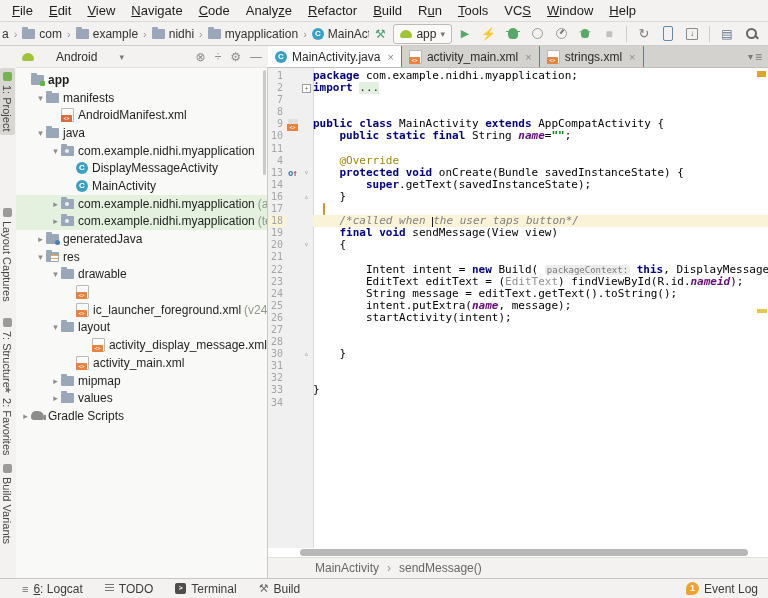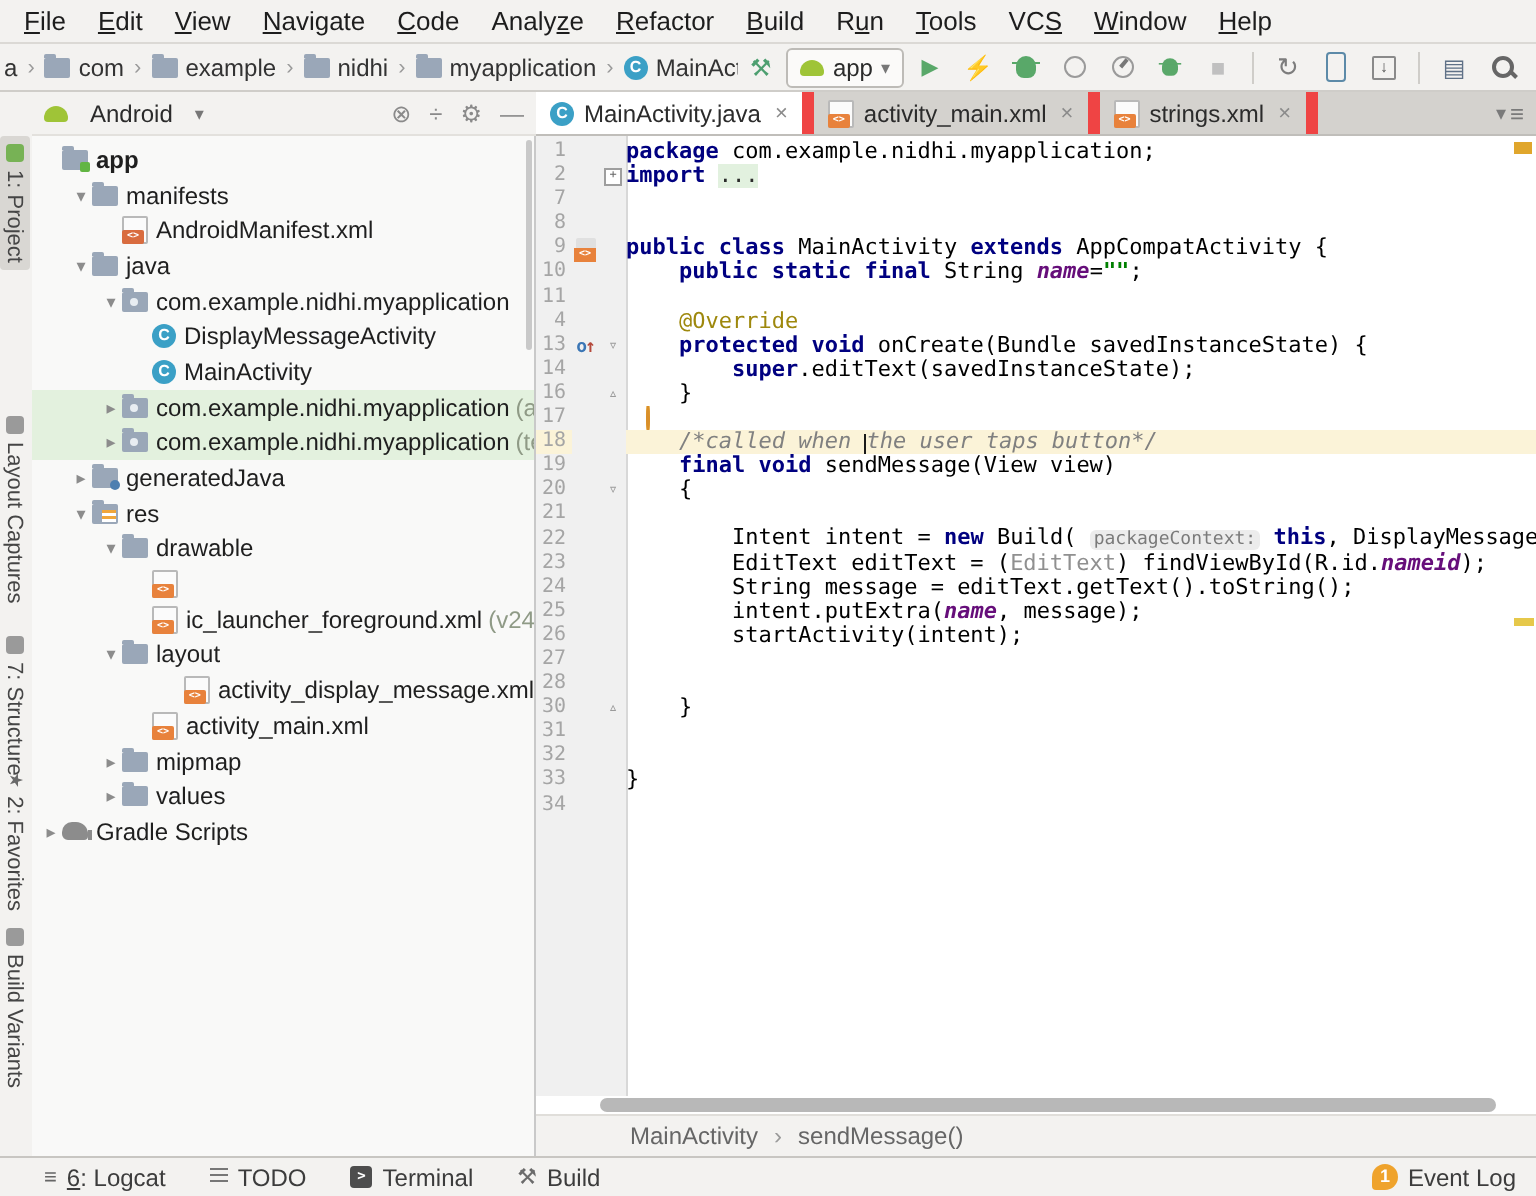--- a/index.html
+++ b/index.html
@@ -24,21 +24,21 @@
   
   .stripe{position:absolute;left:0;top:46px;width:16px;height:532px;background:#f3f2f0;border-right:1px solid #dddbd7}
   .vtab{position:absolute;left:15px;transform-origin:0 0;transform:rotate(90deg);height:15px;
         display:flex;align-items:center;gap:4px;font-size:11px;color:#454545;white-space:nowrap;padding:0 4px}
   .vtab.active{background:#d9d7d3;border-radius:2px}
   .sicon{width:9px;height:9px;border-radius:2px;background:#9a9a9a;flex:none}
   .sicon.green{background:#77b255}
   .sicon.star{background:none;color:#6a6a6a;font-size:9px;line-height:9px;width:auto;height:auto}
   
   .panel-header{position:absolute;left:16px;top:46px;width:252px;height:22px;background:#f3f2f0;
-                display:flex;align-items:center;padding:0 6px;box-sizing:border-box;gap:11px;border-bottom:1px solid #e3e1dd}
+                display:flex;align-items:center;padding:0 6px;box-sizing:border-box;gap:22px;border-bottom:1px solid #e3e1dd}
   .ph-label{font-size:12px;color:#2b2b2b}
   .ph-caret{font-size:9px;color:#777}
   .ph-actions{margin-left:auto;display:flex;align-items:center;gap:9px;color:#8a8a8a;font-size:12px}
   .project{position:absolute;left:16px;top:68px;width:252px;height:510px;background:#f9f9f8;
            border-right:1px solid #c9c9c9;box-sizing:border-box;overflow:hidden;padding-top:3px}
   .trow{display:flex;align-items:center;height:17.7px;font-size:12px;color:#1f1f1f;white-space:nowrap;overflow:hidden}
   .trow.hl{background:#e3f1de}
   .trow .arrow{width:11px;text-align:center;color:#8c8c8c;font-size:9px;flex:none}
   .trow .lbl{margin-left:4px}
   .trow .lbl.b{font-weight:bold}
@@ -79,21 +79,21 @@
   .phoneic{width:8px;height:13px;border:1.5px solid #5c8aa8;border-radius:2px}
   .boxdown{width:10px;height:10px;border:1.5px solid #8a8a8a;border-radius:1px;color:#555;
            font:bold 8px/9px "Liberation Sans",sans-serif;text-align:center}
   .boxdown::before{content:"↓"}
   .mag{width:7px;height:7px;border:2px solid #666;border-radius:50%;position:relative}
   .mag::after{content:"";position:absolute;left:6px;top:6px;width:5px;height:2px;background:#666;transform:rotate(45deg)}
   
   .tabbar{position:absolute;left:268px;top:46px;width:500px;height:22px;background:#d4d2ce;
           display:flex;align-items:stretch;border-bottom:1px solid #c0beba;box-sizing:border-box}
   .tab{display:flex;align-items:center;padding:0 7px;gap:5px;font-size:12px;color:#2b2b2b;
-       border-right:6px solid #ef4444;background:transparent}
+       border-right:1px solid #ef4444;background:transparent}
   .tab.active{background:#fff}
   .tab .x{color:#8b8b8b;font-size:11px;margin-left:2px}
   .tab-extra{margin-left:auto;display:flex;align-items:center;padding-right:6px;color:#7a7a7a;font-size:10px;gap:2px}
   
   .editor{position:absolute;left:268px;top:68px;width:500px;height:480px;background:#fff;overflow:hidden;padding-top:2px;box-sizing:border-box}
   .gutterbg{position:absolute;left:0;top:0;bottom:0;width:45px;background:#f0f0f0;border-right:1px solid #d8d8d8}
   .crow{display:flex;height:12.1px;align-items:center;position:relative;
         font-family:"DejaVu Sans Mono",monospace;font-size:11px;line-height:12.1px}
   .crow .ln{width:15px;padding-right:3px;text-align:right;color:#a5a5a5;font-size:10px;flex:none}
   .crow .gi{width:14px;flex:none;display:flex;align-items:center;justify-content:center}
@@ -453,21 +453,21 @@
         </span>
         <span class="gf">
           <span>▿</span>
         </span>
         <span class="code"><span class="s-p">    </span><span class="s-kw">protected void </span><span class="s-p">onCreate(Bundle savedInstanceState) {</span></span>
       </div>
       <div class="crow">
         <span class="ln">14</span>
         <span class="gi"></span>
         <span class="gf"></span>
-        <span class="code"><span class="s-p">        </span><span class="s-kw">super</span><span class="s-p">.editText(savedInstanceState);</span></span>
+        <span class="code"><span class="s-p">        </span><span class="s-kw">super</span><span class="s-p">.getText(savedInstanceState);</span></span>
       </div>
       <div class="crow">
         <span class="ln">16</span>
         <span class="gi"></span>
         <span class="gf">
           <span>▵</span>
         </span>
         <span class="code"><span class="s-p">    }</span></span>
       </div>
       <div class="crow">

